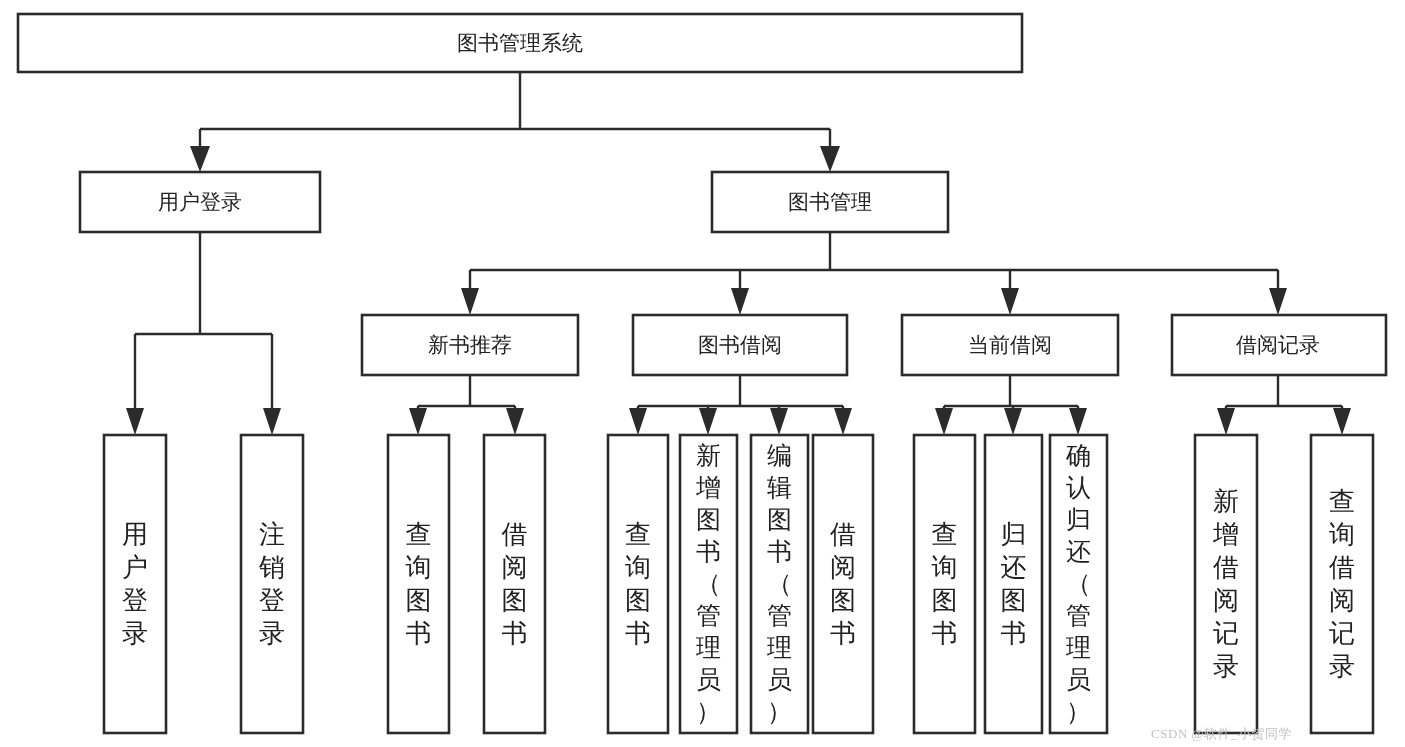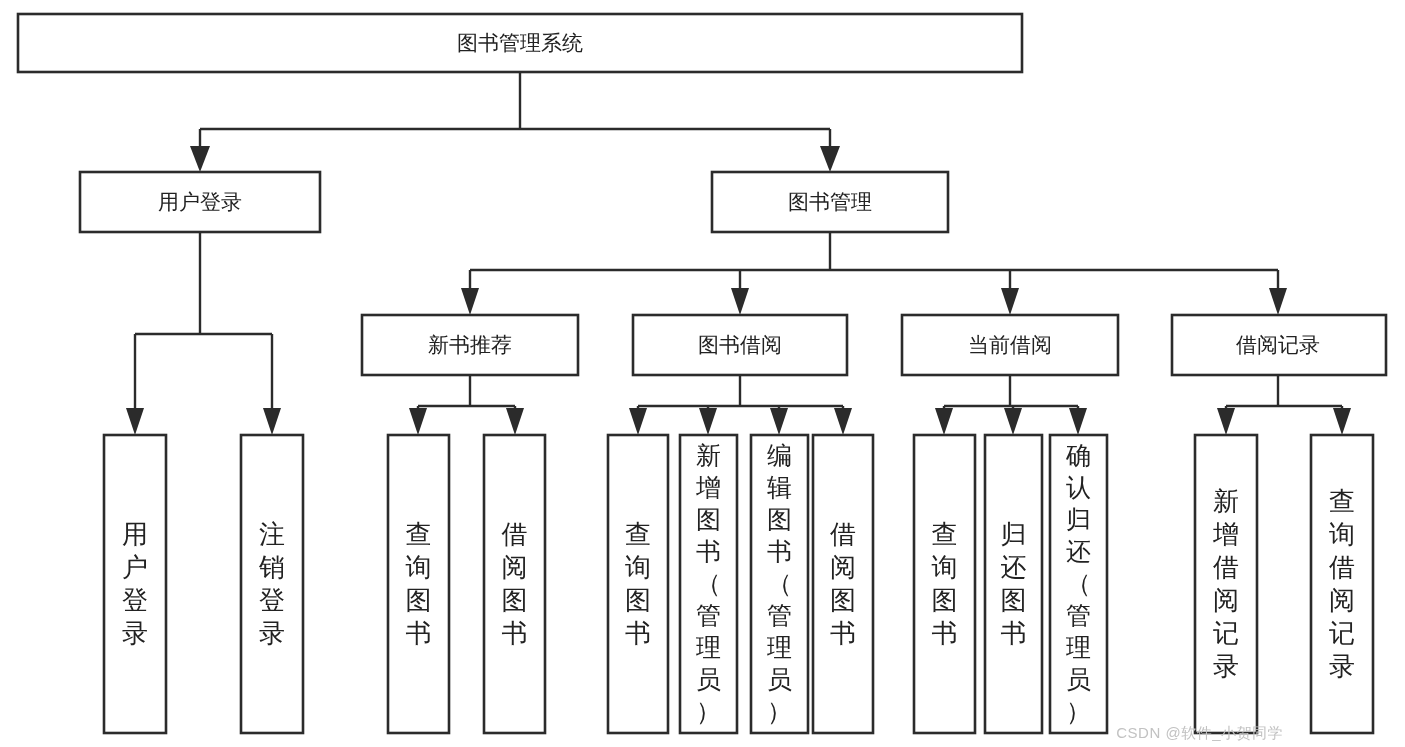--- a/index.html
+++ b/index.html
@@ -45,24 +45,24 @@
   }
   .node-label-h {
     font-family: "DejaVu Sans", "Liberation Sans", sans-serif;
     font-size: 21px;
     fill: #222222;
     text-anchor: middle;
     dominant-baseline: middle;
   }
   .watermark {
     position: absolute;
-    right: 14px;
+    right: 5px;
     bottom: 4px;
-    font-family: Liberation Sans, sans-serif;
-    font-size: 15px;
+    font-family: Liberation Serif, serif;
+    font-size: 13px;
     color: #c2c2c2;
     letter-spacing: 0.5px;
     white-space: nowrap;
     user-select: none;
   }
 </style>
 </head>
 <body>
 
 <div id="diagram-root">

